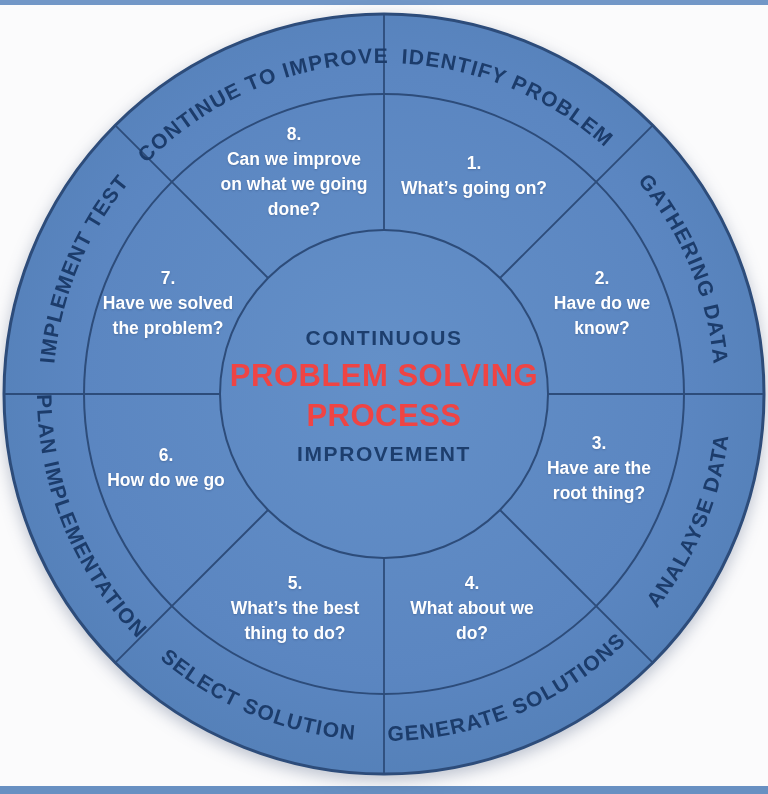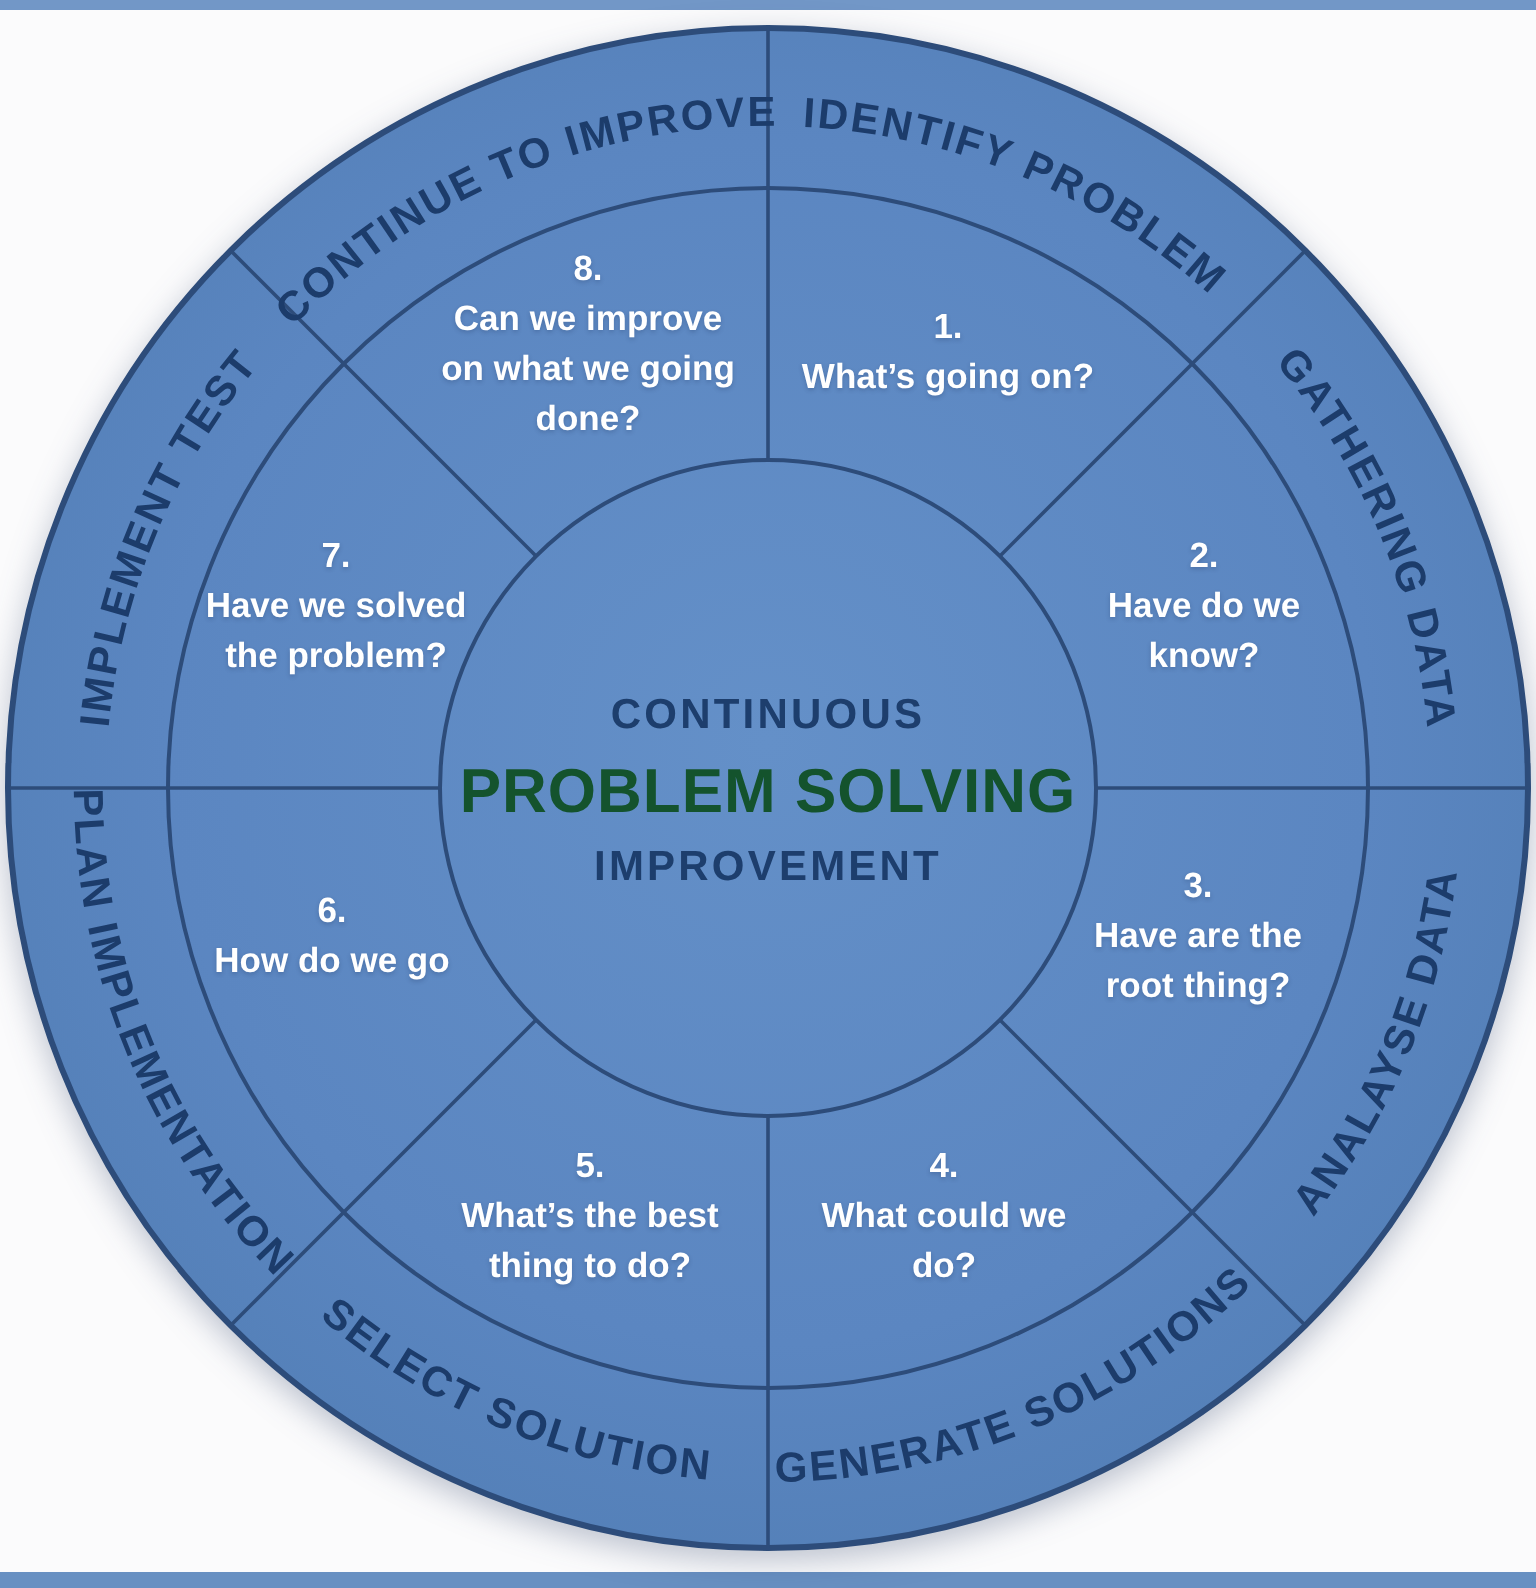--- a/index.html
+++ b/index.html
@@ -63,21 +63,21 @@
     font-weight: 700;
     letter-spacing: 1.6px;
     line-height: 28px;
     color: #1d3e6d;
   }
   .ct-big {
     font-size: 31px;
     font-weight: 800;
     letter-spacing: 0.5px;
     line-height: 40px;
-    color: #14532d;
+    color: #ef4444;
   }
   .ct-gap { height: 4px; }
 </style>
 </head>
 <body>
 
 <div class="stage">
 
   <div class="strip-top"></div>
   <div class="strip-bottom"></div>
@@ -153,21 +153,21 @@
   </div>
 
   <div class="q" style="left:599px; top:468px;">
     <div>3.</div>
     <div>Have are the</div>
     <div>root thing?</div>
   </div>
 
   <div class="q" style="left:472px; top:608px;">
     <div>4.</div>
-    <div>What could we</div>
+    <div>What about we</div>
     <div>do?</div>
   </div>
 
   <div class="q" style="left:295px; top:608px;">
     <div>5.</div>
     <div>What’s the best</div>
     <div>thing to do?</div>
   </div>
 
   <div class="q" style="left:166px; top:468px;">
@@ -185,17 +185,18 @@
     <div>8.</div>
     <div>Can we improve</div>
     <div>on what we going</div>
     <div>done?</div>
   </div>
 
   <div class="center-text">
     <div class="ct-small">CONTINUOUS</div>
     <div class="ct-gap"></div>
     <div class="ct-big">PROBLEM SOLVING</div>
+    <div class="ct-big">PROCESS</div>
     <div class="ct-gap"></div>
     <div class="ct-small">IMPROVEMENT</div>
   </div>
 
 </div>
 
 </body></html>

